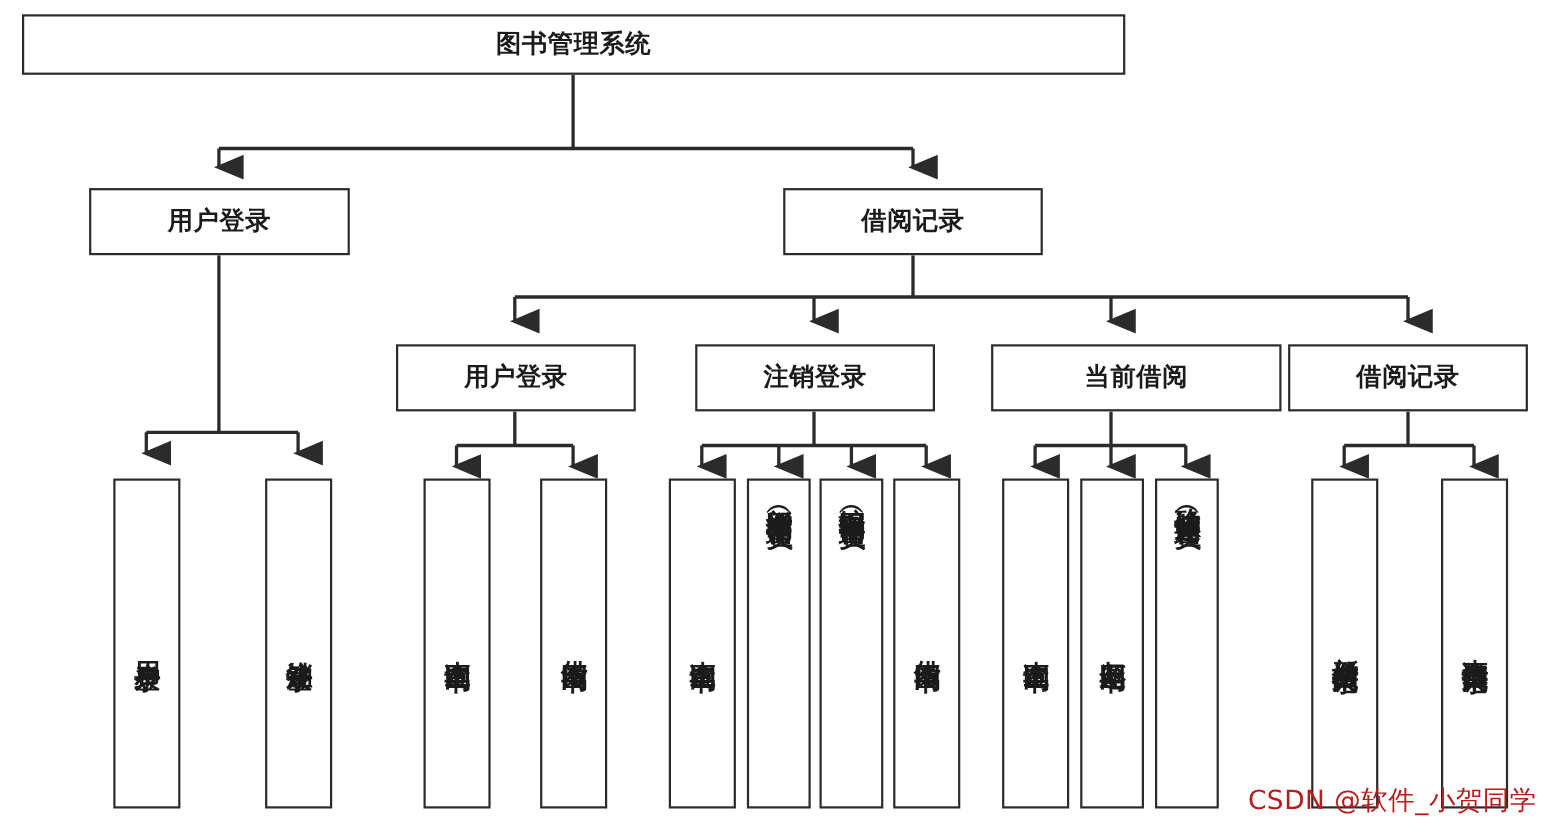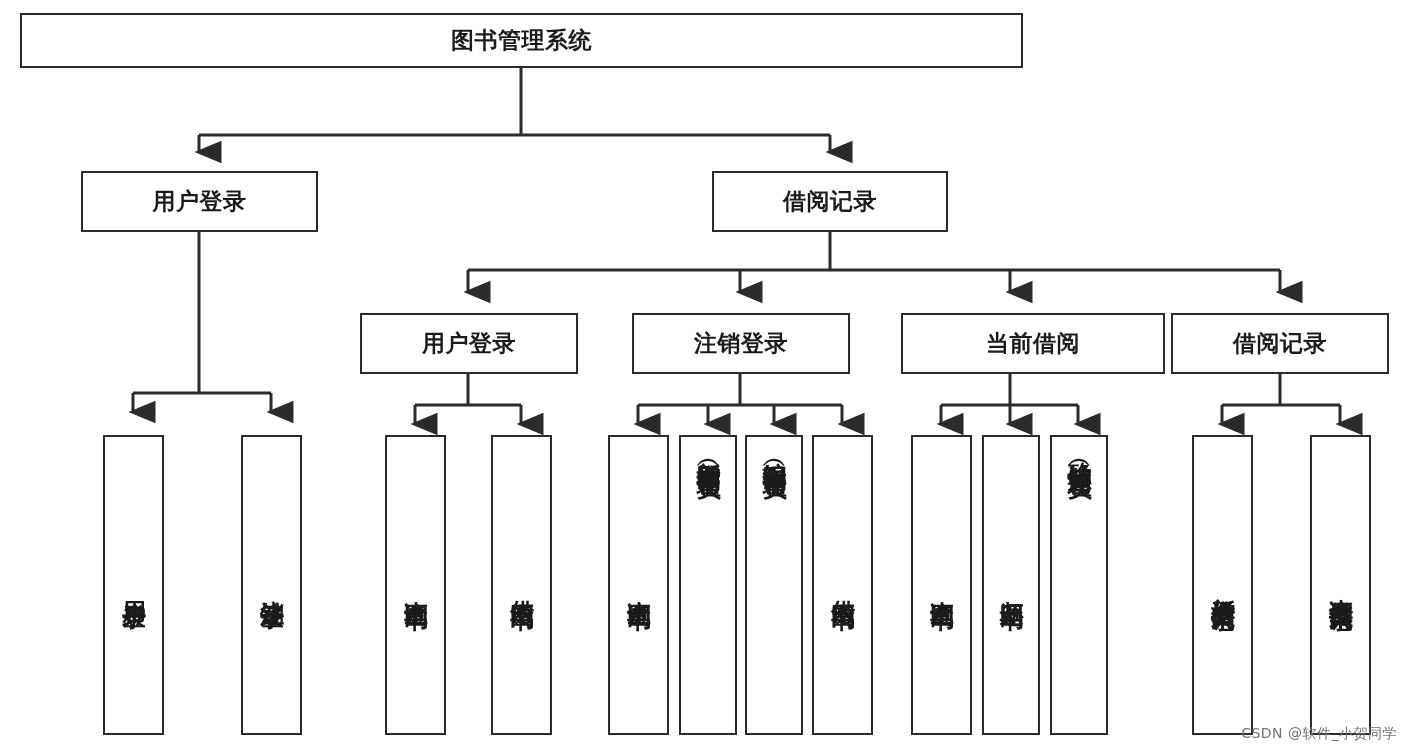--- a/index.html
+++ b/index.html
@@ -64,22 +64,22 @@
     margin: 0 auto;
   }
   .node.v.center {
     align-items: center;
     padding-top: 0;
   }
   .watermark {
     position: absolute;
     right: 8px;
     bottom: 4px;
-    font-size: 14px;
-    color: #737373;
+    font-size: 24px;
+    color: #b91c1c;
     white-space: nowrap;
     letter-spacing: 0.5px;
   }
 </style>
 </head>
 <body>
 
 <div id="canvas">
 
   <svg class="wires" viewBox="0 0 1405 747" xmlns="http://www.w3.org/2000/svg">

